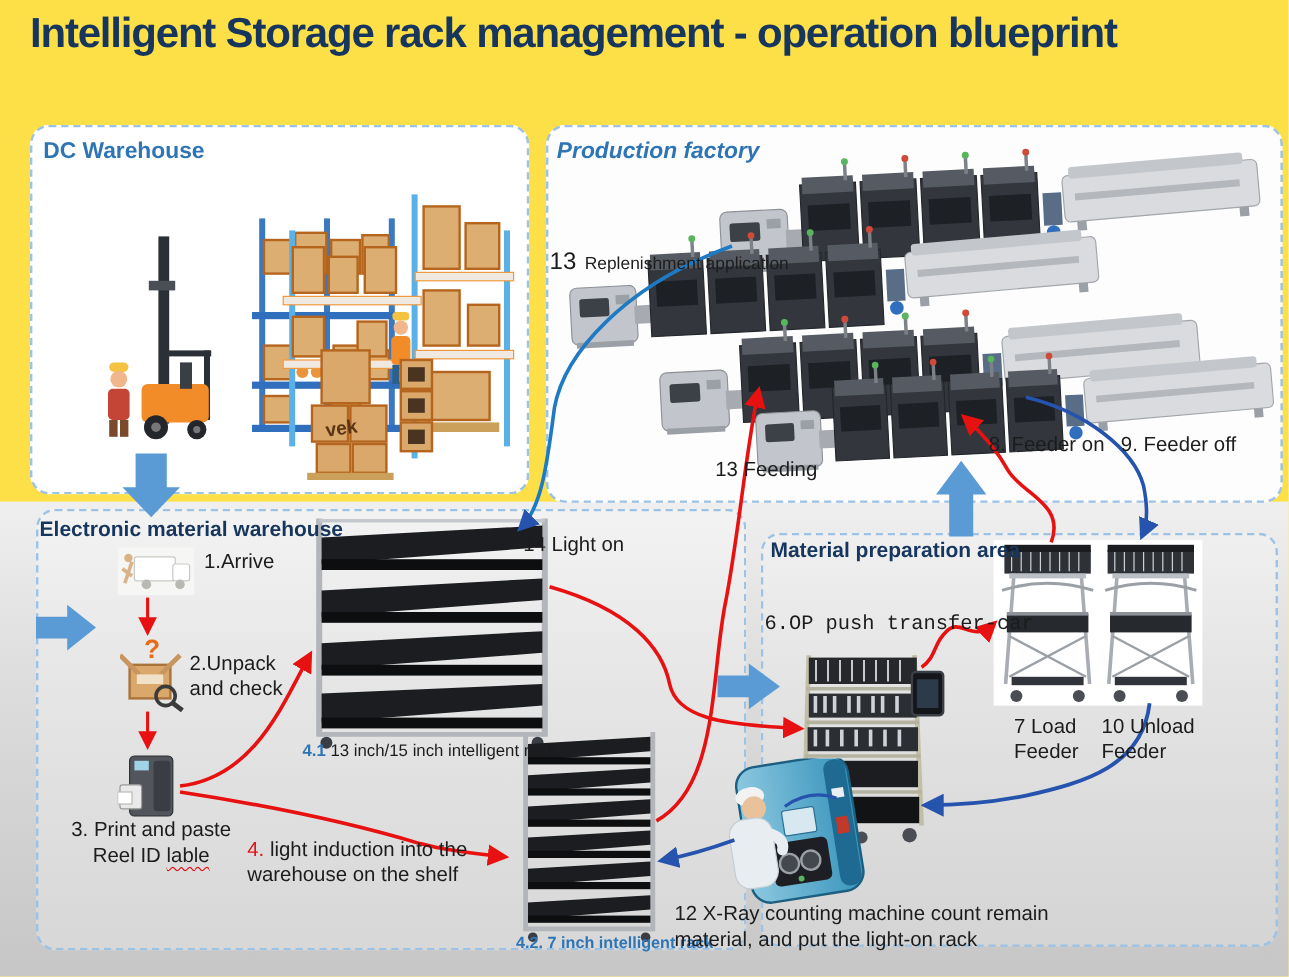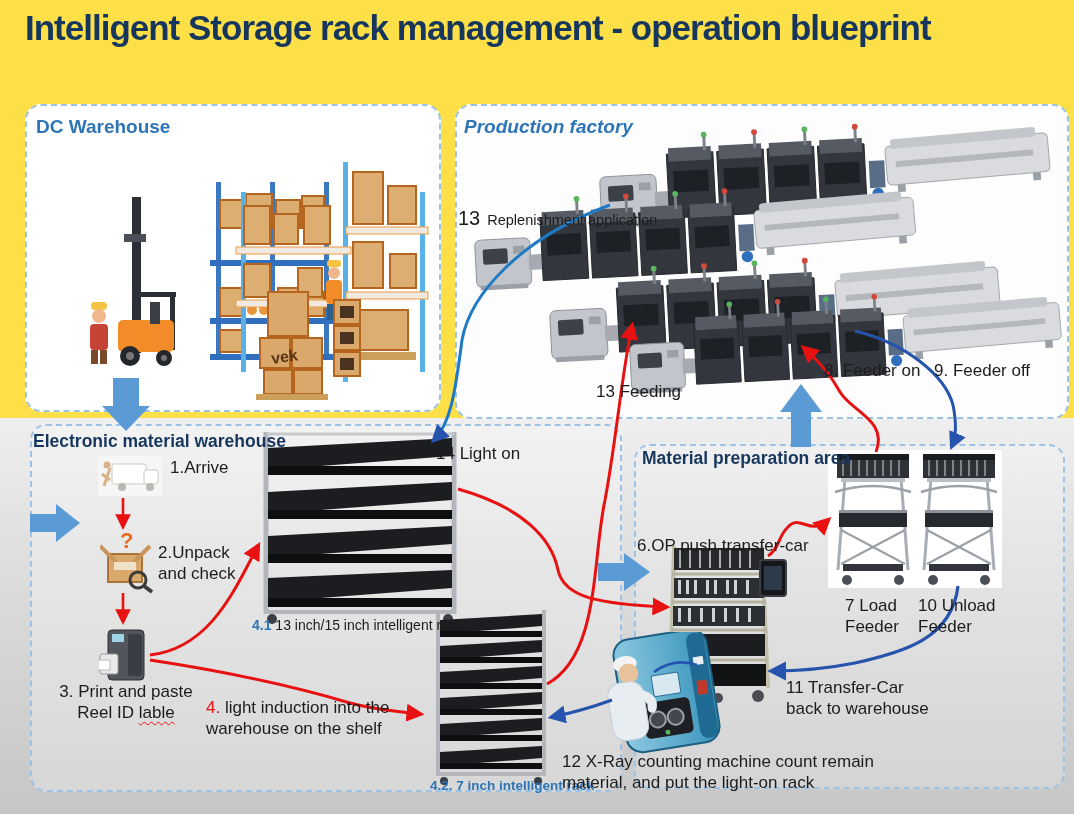--- a/index.html
+++ b/index.html
@@ -428,23 +428,22 @@
     </g>
   </svg>
 
   <div class="abs t" style="left:170px;top:457px;">1.Arrive</div>
   <div class="abs t" style="left:158px;top:542px;width:96px;">2.Unpack and check</div>
   <div class="abs t center" style="left:56px;top:681px;width:140px;"><span>3. Print and paste Reel ID </span><span class="misspell">lable</span></div>
   <div class="abs t" style="left:206px;top:697px;width:194px;"><span class="red">4.</span><span> light induction into the warehouse on the shelf</span></div>
   <div class="abs cap" style="left:252px;top:617px;"><span class="blue" style="font-weight:bold;">4.1</span><span> 13 inch/15 inch intelligent rack</span></div>
   <div class="abs t" style="left:436px;top:443px;">14  Light on</div>
   <div class="abs cap cap-blue" style="left:430px;top:778px;">4.2. 7 inch  intelligent rack</div>
-  <div class="abs t" style="left:637px;top:535px;">6.OP push transfer-car</div>
+  <div class="abs t" style="left:637px;top:510px;font-family:Liberation Mono, monospace;">6.OP push transfer-car</div>
   <div class="abs t" style="left:845px;top:595px;width:82px;">7  Load Feeder</div>
   <div class="abs t" style="left:918px;top:595px;width:104px;">10  Unload Feeder</div>
-  <div class="abs t" style="left:786px;top:677px;width:148px;">11  Transfer-Car back to warehouse</div>
   <div class="abs t" style="left:562px;top:751px;width:314px;">12  X-Ray counting machine count remain material, and put the light-on rack</div>
   <div class="abs t" style="left:458px;top:206px;"><span class="num13">13</span><span class="txt13">Replenishment application</span></div>
   <div class="abs t" style="left:596px;top:381px;">13  Feeding</div>
   <div class="abs t" style="left:824px;top:360px;">8.  Feeder on</div>
   <div class="abs t" style="left:934px;top:360px;">9.  Feeder off</div>
 
 </div>
 
 </body></html>

